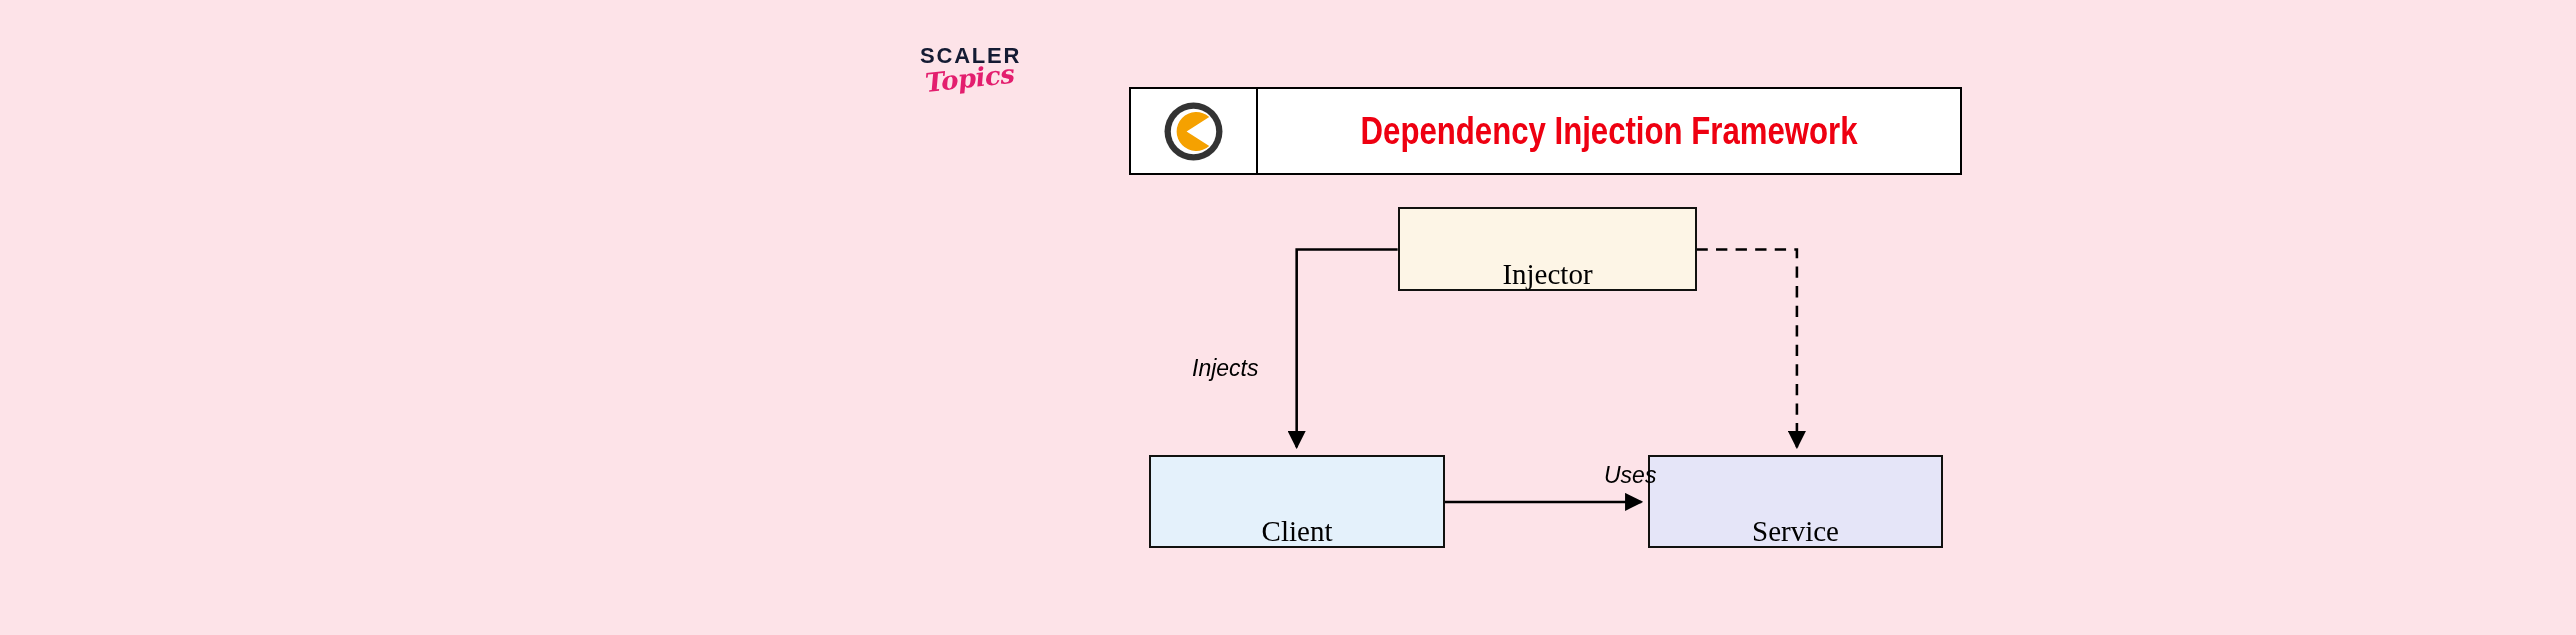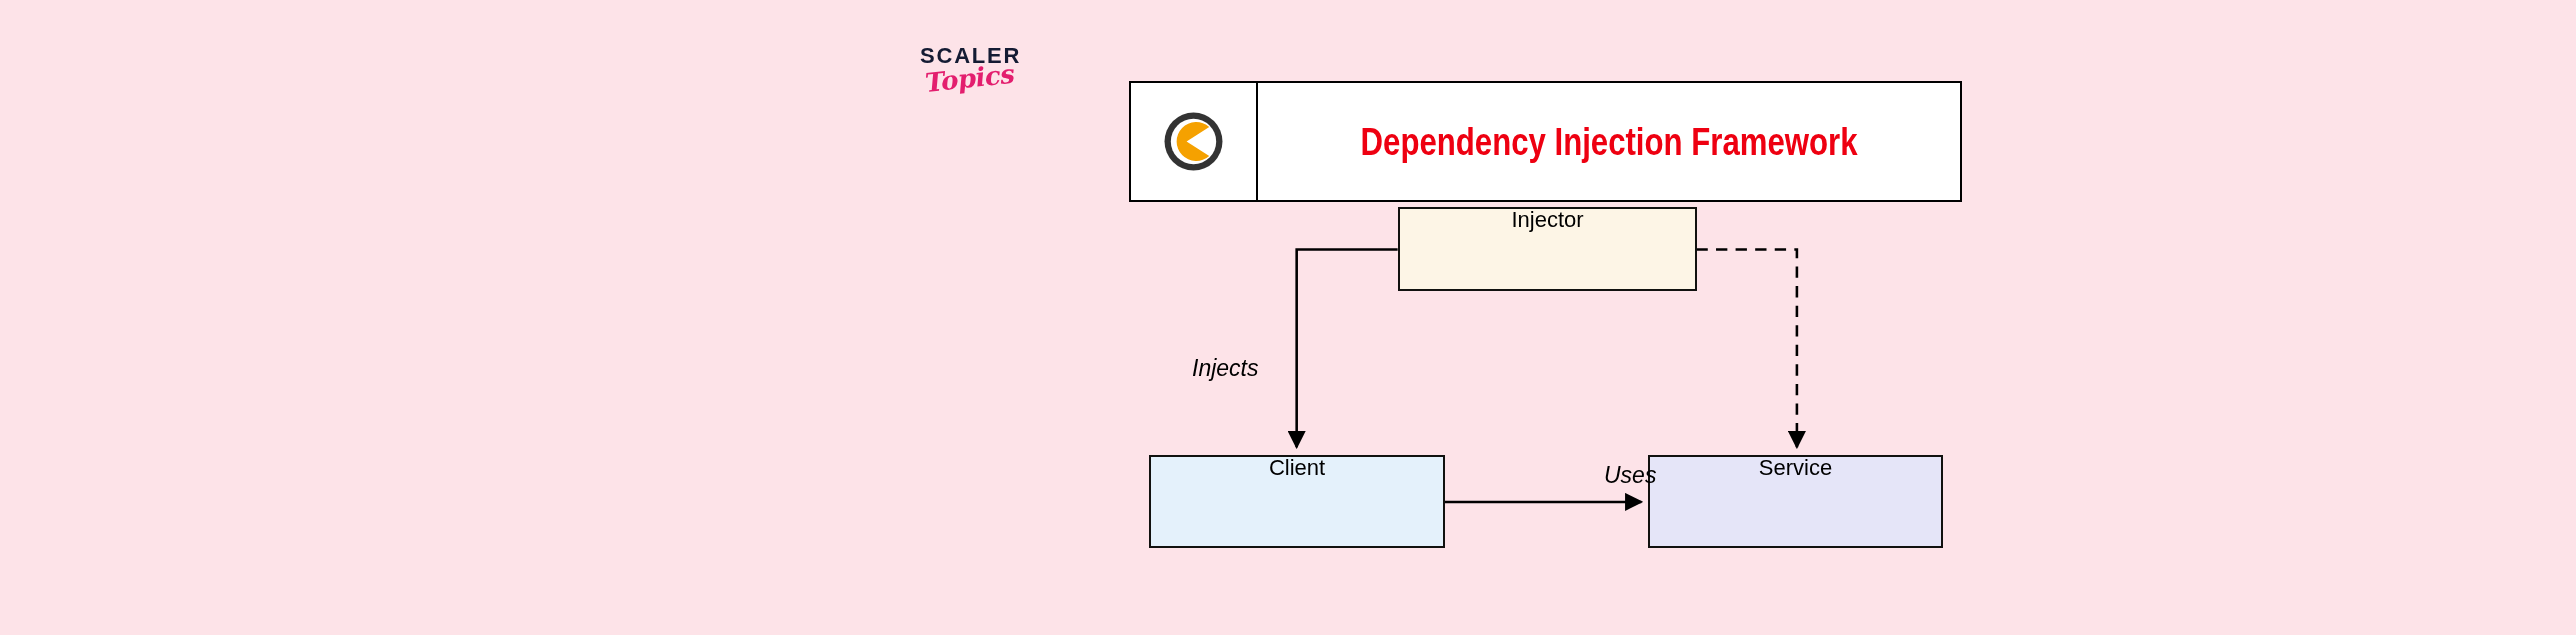--- a/index.html
+++ b/index.html
@@ -49,23 +49,23 @@
     margin-left: 4.1px;
     transform: rotate(-6deg);
     transform-origin: left top;
     letter-spacing: -0.5px;
   }
 
   
   #header-banner {
     position: absolute;
     left: 1129px;
-    top: 81px;
+    top: 87px;
     width: 833px;
-    height: 121px;
+    height: 88px;
     background: #ffffff;
     border: 2.1px solid #000000;
     box-sizing: border-box;
     display: flex;
     align-items: stretch;
   }
   #header-logo-cell {
     width: 127px;
     border-right: 2.1px solid #000000;
     box-sizing: border-box;
@@ -97,24 +97,24 @@
     transform-origin: center;
     line-height: 1;
   }
 
   
   .node {
     position: absolute;
     border: 2.1px solid #11110f;
     box-sizing: border-box;
     display: flex;
-    align-items: flex-start;
+    align-items: flex-end;
     justify-content: center;
-    font-family: Liberation Sans, sans-serif;
-    font-size: 22px;
+    font-family: Liberation Serif, serif;
+    font-size: 29px;
     color: #000000;
     line-height: 1;
   }
   #node-injector {
     left: 1398px;
     top: 207px;
     width: 299px;
     height: 84px;
     background: #fdf5e6;
   }

